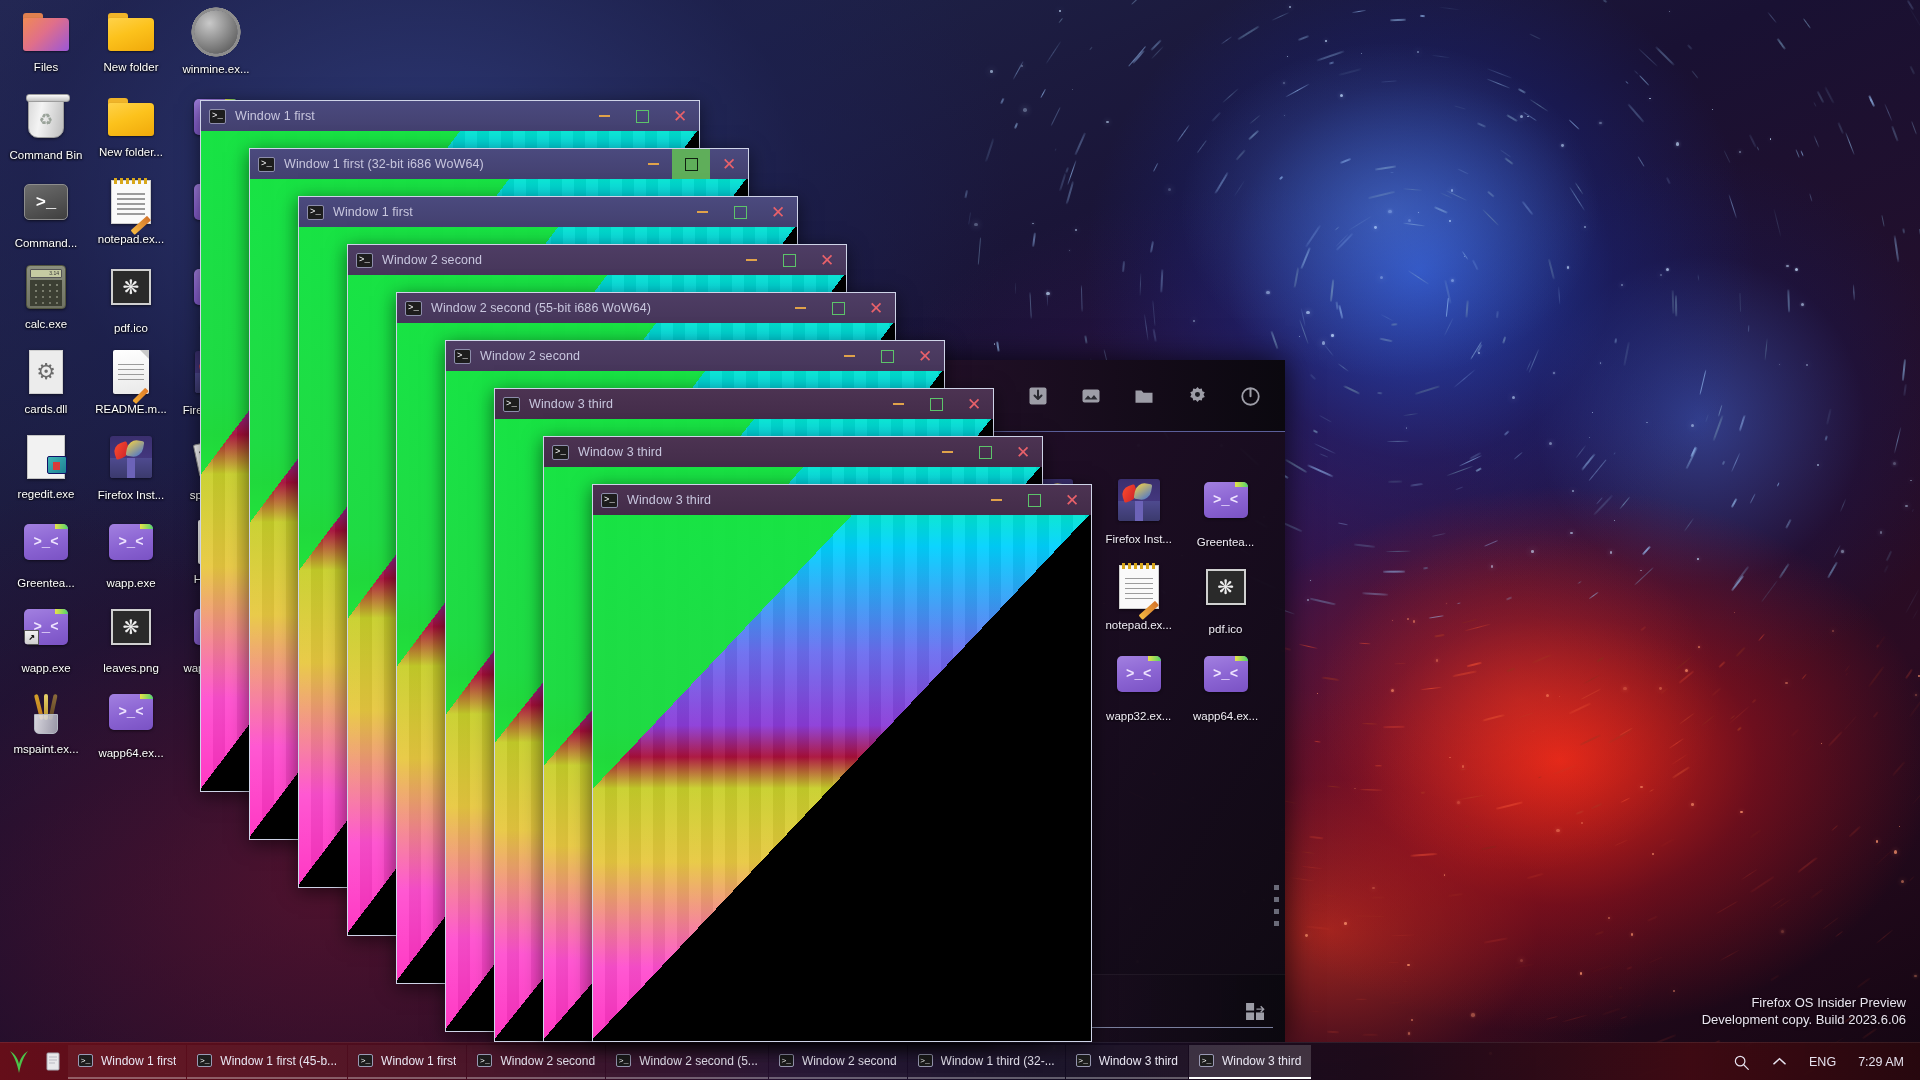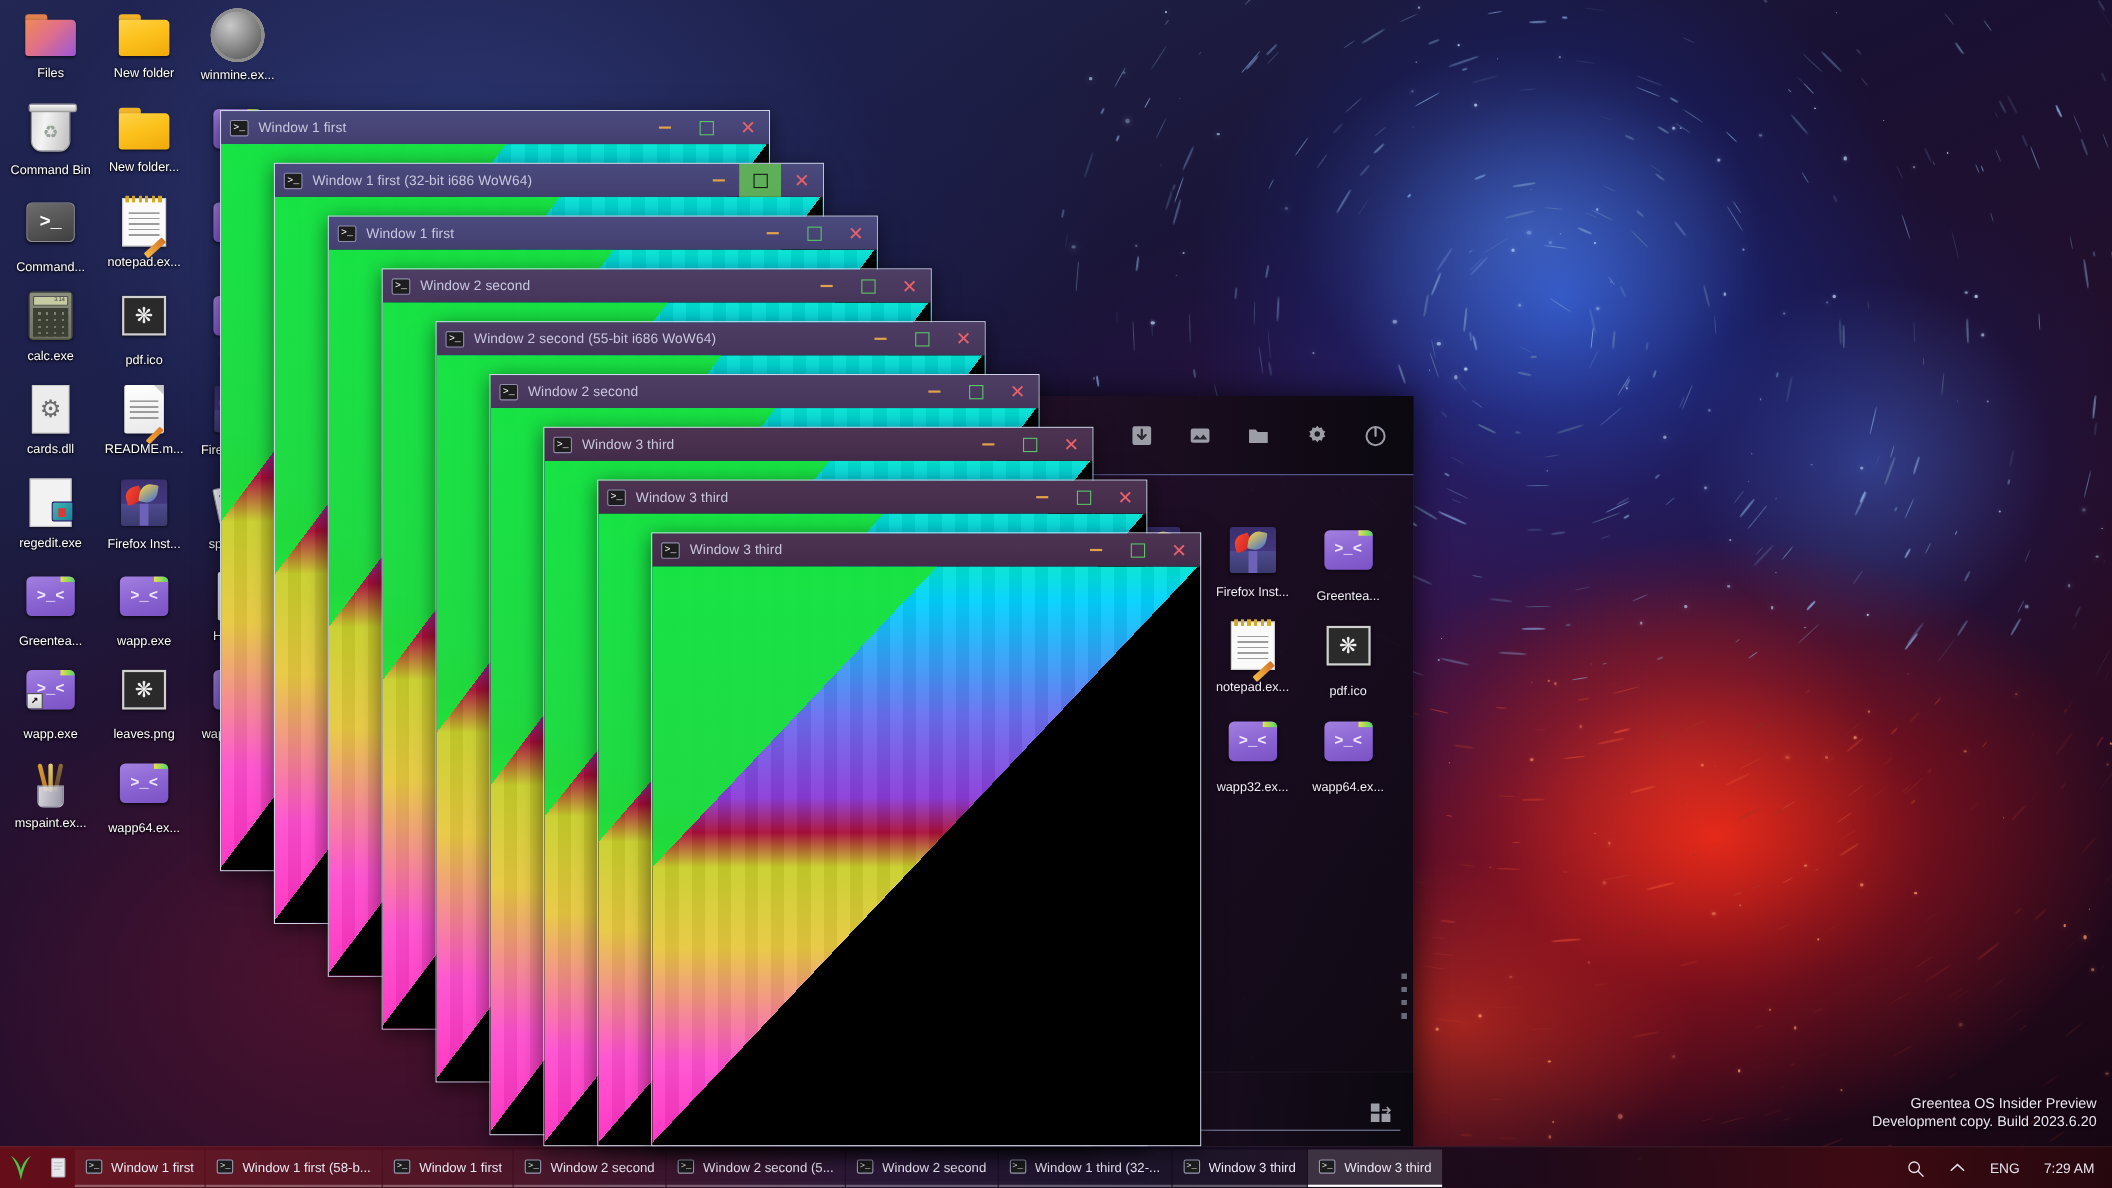--- a/index.html
+++ b/index.html
@@ -1527,22 +1527,22 @@
           <rect x="0" y="0" width="8.5" height="8" fill="#9d9da7"></rect>
           <rect x="0" y="10" width="8.5" height="8" fill="#9d9da7"></rect>
           <rect x="10.5" y="10" width="8.5" height="8" fill="#9d9da7"></rect>
           <path d="M11 6.5h7M15.5 3.5 18.6 6.6 15.5 9.7" stroke="#9d9da7" stroke-width="1.5" fill="none"></path>
         </svg>
     </span>
   </div>
 </div>
 
 <div id="watermark">
-  <div>Greentea OS Insider Preview</div>
-  <div>Development copy. Build 2023.6.20</div>
+  <div>Firefox OS Insider Preview</div>
+  <div>Development copy. Build 2023.6.06</div>
 </div>
 
 <div id="taskbar">
   <div id="tb-start">
     <svg width="22" height="24" viewBox="0 0 22 24">
         <path d="M2 1 C6 6, 9 13, 11 23 C13 13, 16 6, 20 1 C15 4, 12 9, 11 14 C10 9, 7 4, 2 1Z" fill="#4cc24a"></path>
       </svg>
   </div>
   <div id="tb-files">
     <svg width="14" height="19" viewBox="0 0 14 19">
@@ -1550,21 +1550,21 @@
         <path d="M3 5h8M3 8h8M3 11h6" stroke="#b9b9c2" stroke-width="1"></path>
       </svg>
   </div>
   <div id="tb-items" style="display:flex;align-items:center;">
       <div class="tbitem">
         <div class="ti">&gt;_</div>
         <div class="tl">Window 1 first</div>
       </div>
       <div class="tbitem">
         <div class="ti">&gt;_</div>
-        <div class="tl">Window 1 first (58-b...</div>
+        <div class="tl">Window 1 first (45-b...</div>
       </div>
       <div class="tbitem">
         <div class="ti">&gt;_</div>
         <div class="tl">Window 1 first</div>
       </div>
       <div class="tbitem">
         <div class="ti">&gt;_</div>
         <div class="tl">Window 2 second</div>
       </div>
       <div class="tbitem">

